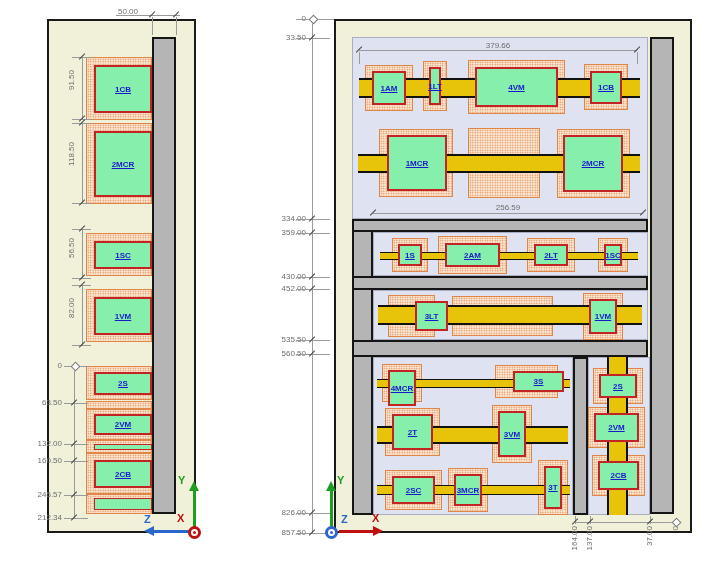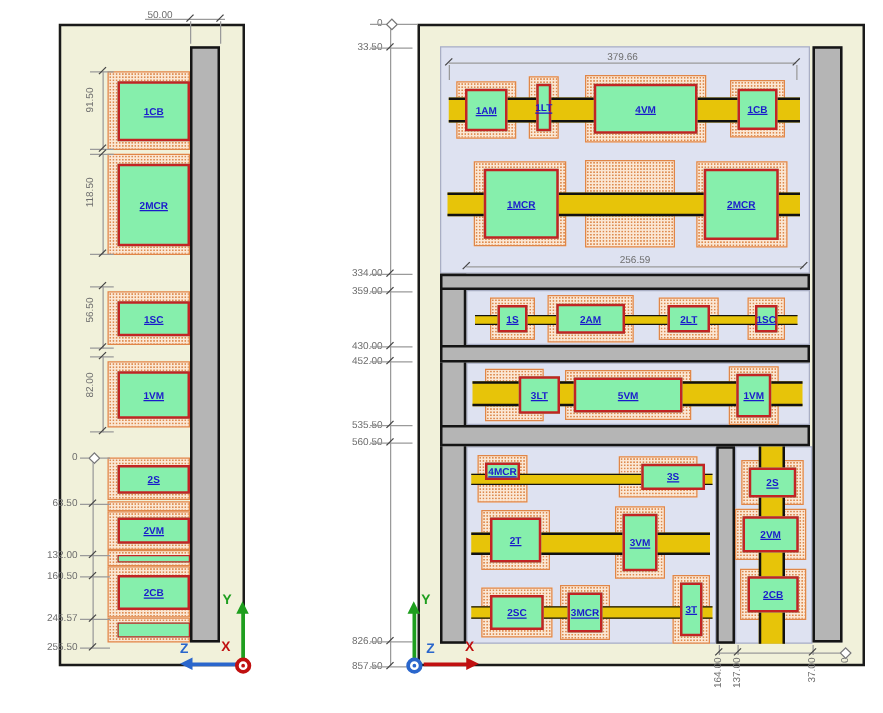--- a/index.html
+++ b/index.html
@@ -131,21 +131,21 @@
   <div class="tick" style="left:70px;top:443px;"></div>
 
   <div class="dimtext" style="left:20px;top:456px;width:42px;text-align:right;">160.50</div>
   <div class="dline" style="left:64px;top:461px;width:24px;height:1px;"></div>
   <div class="tick" style="left:70px;top:460px;"></div>
 
   <div class="dimtext" style="left:20px;top:490px;width:42px;text-align:right;">245.57</div>
   <div class="dline" style="left:64px;top:495px;width:24px;height:1px;"></div>
   <div class="tick" style="left:70px;top:494px;"></div>
 
-  <div class="dimtext" style="left:20px;top:513px;width:42px;text-align:right;">255.50</div>
+  <div class="dimtext" style="left:20px;top:513px;width:42px;text-align:right;">212.34</div>
   <div class="dline" style="left:64px;top:518px;width:24px;height:1px;"></div>
   <div class="tick" style="left:70px;top:517px;"></div>
 
   <div class="shaft" style="left:193px;top:490px;width:3px;height:41px;background:#1e9e1e;"></div>
   <div class="tri" style="left:189px;top:481px;border-left:5px solid transparent;border-right:5px solid transparent;border-bottom:10px solid #1e9e1e;"></div>
   <div class="axis-label green" style="left:178px;top:474px;">Y</div>
   <div class="shaft" style="left:152px;top:530px;width:38px;height:3px;background:#2a66cc;"></div>
   <div class="tri" style="left:144px;top:526px;border-top:5px solid transparent;border-bottom:5px solid transparent;border-right:10px solid #2a66cc;"></div>
   <div class="axis-label blu" style="left:144px;top:513px;">Z</div>
   <div class="origin" style="left:188px;top:526px;border:3px solid #c01010;">
@@ -211,30 +211,27 @@
   <div class="hatch" style="left:598px;top:238px;width:30px;height:34px;"></div>
   <div class="inner" style="left:604px;top:244px;width:18px;height:22px;">
       <span class="blabel">1SC</span>
     </div>
 
   <div class="hatch" style="left:388px;top:295px;width:47px;height:42px;"></div>
   <div class="inner" style="left:395px;top:301px;width:33px;height:30px;margin-left:20px;">
       <span class="blabel">3LT</span>
     </div>
   <div class="hatch" style="left:452px;top:296px;width:101px;height:40px;"></div>
-  <div class="inner" style="left:459px;top:302px;width:87px;height:28px;">
-      <span class="blabel">5VM</span>
-    </div>
   <div class="hatch" style="left:583px;top:293px;width:40px;height:47px;"></div>
   <div class="inner" style="left:589px;top:299px;width:28px;height:35px;">
       <span class="blabel">1VM</span>
     </div>
 
   <div class="hatch" style="left:382px;top:364px;width:40px;height:38px;"></div>
-  <div class="inner" style="left:388px;top:370px;width:28px;height:14px;">
+  <div class="inner" style="left:388px;top:370px;width:28px;height:36px;">
       <span class="blabel">4MCR</span>
     </div>
   <div class="hatch" style="left:495px;top:365px;width:63px;height:33px;"></div>
   <div class="inner" style="left:501px;top:371px;width:51px;height:21px;margin-left:12px;">
       <span class="blabel">3S</span>
     </div>
 
   <div class="hatch" style="left:385px;top:408px;width:55px;height:48px;"></div>
   <div class="inner" style="left:392px;top:414px;width:41px;height:36px;">
       <span class="blabel">2T</span>

